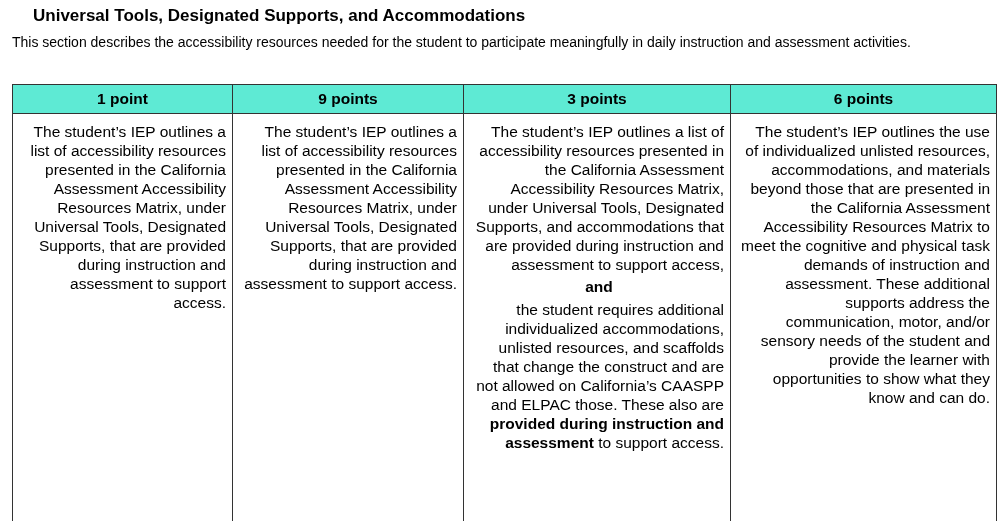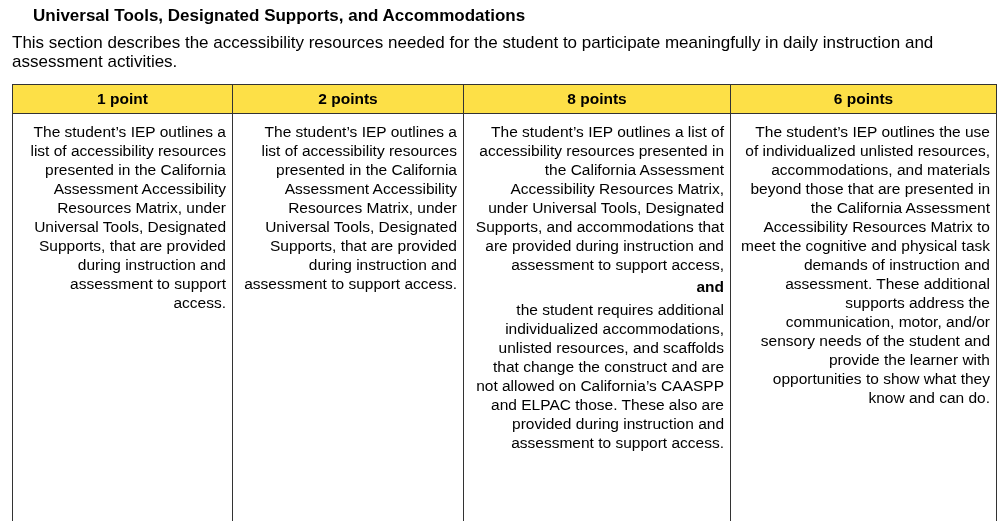--- a/index.html
+++ b/index.html
@@ -1,40 +1,40 @@
 <!DOCTYPE html>
 <html><head>
 <meta charset="utf-8">
 <style>
   html, body { margin:0; padding:0; background:#ffffff; }
   body { width:1003px; height:521px; overflow:hidden; position:relative;
          font-family:"Liberation Sans", sans-serif; color:#000; }
   .title { position:absolute; left:12px; top:6px; font-size:17px; font-weight:bold; line-height:20px;margin-left:21px; }
-  .desc { position:absolute; left:12px; top:33px; width:985px; font-size:17px; line-height:19px; }
+  .desc { position:absolute; left:12px; top:33px; width:985px; font-size:14px; line-height:19px; }
   table.rubric { position:absolute; left:12px; top:84px; border-collapse:collapse; table-layout:fixed; width:980px; }
   table.rubric th, table.rubric td { border:1.5px solid #333; }
-  table.rubric th { background:#fde047; font-weight:bold; font-size:15.5px; height:28px; padding:0;margin-top:24px; }
+  table.rubric th { background:#5eead4; font-weight:bold; font-size:15.5px; height:28px; padding:0;margin-top:24px; }
   table.rubric td { vertical-align:top; font-size:15.5px; line-height:19px; padding:8px 6px 0 10px; height:402px; }
   .c1 { width:219px; } .c2 { width:230px; } .c3 { width:266px; } .c4 { width:265px; }
-  .and { text-align:right; font-weight:bold; margin:3px 0 4px 0; }
-  b { font-weight:normal; }
+  .and { text-align:center; font-weight:bold; margin:3px 0 4px 0; }
+  b { font-weight:bold; }
   td p { margin:0;text-align:right; }
 </style>
 </head>
 <body>
 
 <div class="title">Universal Tools, Designated Supports, and Accommodations</div>
 <div class="desc">This section describes the accessibility resources needed for the student to participate meaningfully in daily instruction and assessment activities.</div>
 
 <table class="rubric">
   <thead>
     <tr>
       <th class="c1">1 point</th>
-      <th class="c2">2 points</th>
-      <th class="c3">8 points</th>
+      <th class="c2">9 points</th>
+      <th class="c3">3 points</th>
       <th class="c4">6 points</th>
     </tr>
   </thead>
   <tbody>
     <tr>
       <td>
           <p>The student’s IEP outlines a list of accessibility resources presented in the California Assessment Accessibility Resources Matrix, under Universal Tools, Designated Supports, that are provided during instruction and assessment to support access.</p>
         </td>
       <td>
           <p>The student’s IEP outlines a list of accessibility resources presented in the California Assessment Accessibility Resources Matrix, under Universal Tools, Designated Supports, that are provided during instruction and assessment to support access.</p>

